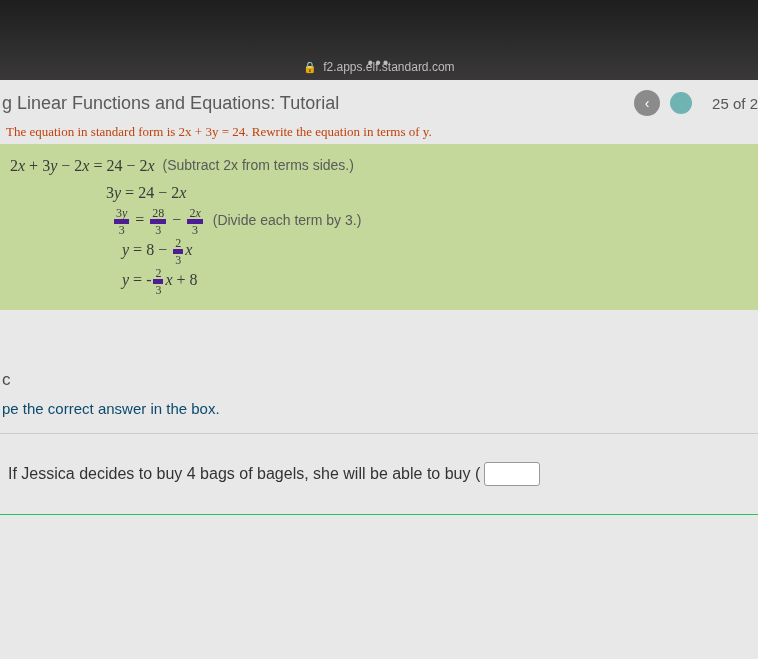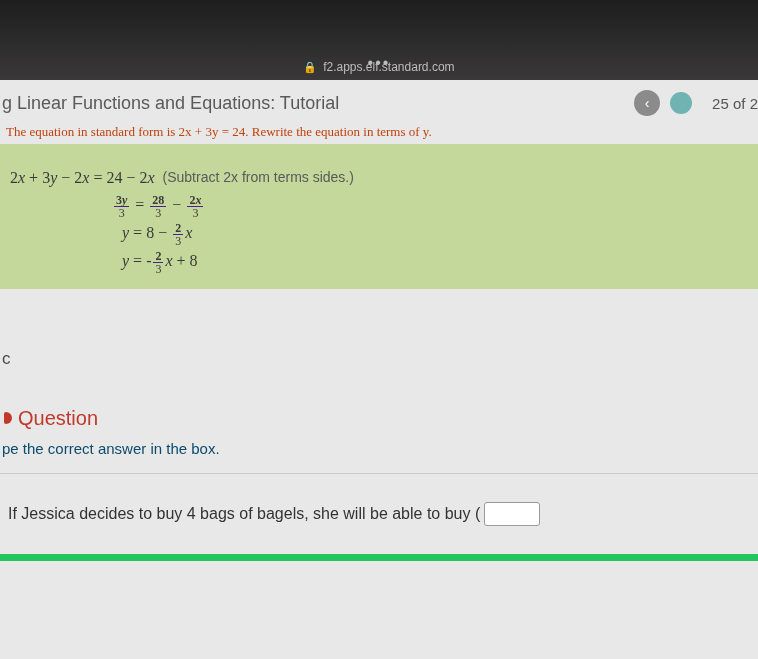--- a/index.html
+++ b/index.html
@@ -59,21 +59,21 @@
     .page-counter { color: #555; font-size: 15px; }
 
     .faded-line {
       color: #c2410c;
       font-size: 13px;
       padding: 2px 6px 4px 6px;
       font-family: "Times New Roman", serif;
     }
     .math-block {
       background: #c3d89a;
-      padding: 20px 10px 14px 10px;
+      padding: 8px 10px 14px 10px;
       font-family: "Times New Roman", serif;
       color: #3a3a3a;
       font-size: 16px;
       line-height: 1.7;
     }
     .math-row { display: flex; align-items: center; }
     .math-expr { white-space: nowrap; }
     .math-note {
       font-family: -apple-system, BlinkMacSystemFont, "Segoe UI", Helvetica, Arial, sans-serif;
       color: #5a5a5a;
@@ -83,21 +83,21 @@
     .mi { font-style: italic; }
     .frac {
       display: inline-flex;
       flex-direction: column;
       align-items: center;
       vertical-align: middle;
       font-size: 12px;
       line-height: 1;
       margin: 0 2px;
     }
-    .frac .num { border-bottom: 1px solid #4c1d95; padding: 0 2px; font-weight: bold; }
+    .frac .num { border-bottom: 5px solid #4c1d95; padding: 0 2px; }
     .frac .den { padding: 0 2px; }
     .indent-0 { padding-left: 0; }
     .indent-1 { padding-left: 96px; }
     .indent-2 { padding-left: 102px; }
     .indent-3 { padding-left: 112px; }
 
     .section-c {
       padding: 60px 0 0 2px;
       color: #4a4a4a;
       font-size: 17px;
@@ -117,21 +117,21 @@
       display: inline-block;
     }
     .instruction {
       color: #0c4a6e;
       font-size: 15px;
       padding: 10px 16px 16px 2px;
       border-bottom: 1px solid #c9c9c9;
     }
     .answer-area {
       padding: 28px 8px 28px 8px;
-      border-bottom: 7px solid #22c55e;
+      border-bottom: 1px solid #22c55e;
       font-size: 16px;
       color: #333;
       display: flex;
       align-items: center;
       flex-wrap: wrap;
       gap: 4px;
     }
     .answer-input {
       width: 56px;
       height: 24px;
@@ -170,58 +170,58 @@
 
   <div class="faded-line">
     <span>The equation in standard form is 2x + 3y = 24. Rewrite the equation in terms of y.</span>
   </div>
 
   <div class="math-block">
     <div class="math-row indent-0">
       <span class="math-expr">2<span class="mi">x</span> + 3<span class="mi">y</span> − 2<span class="mi">x</span> = 24 − 2<span class="mi">x</span></span>
       <span class="math-note">(Subtract 2x from terms sides.)</span>
     </div>
+    <div class="math-row indent-1">
+      <span class="math-expr">3<span class="mi">y</span> = 24 − 2<span class="mi">x</span></span>
+    </div>
     <div class="math-row indent-2">
       <span class="math-expr">
         <span class="frac">
             <span class="num">3<span class="mi">y</span></span>
             <span class="den">3</span>
           </span>
         =
         <span class="frac">
             <span class="num">28</span>
             <span class="den">3</span>
           </span>
         −
         <span class="frac">
             <span class="num">2<span class="mi">x</span></span>
             <span class="den">3</span>
           </span>
       </span>
+      <span class="math-note">(Divide each term by 3.)</span>
     </div>
     <div class="math-row indent-3">
       <span class="math-expr"><span class="mi">y</span> = 8 − <span class="frac">
             <span class="num">2</span>
             <span class="den">3</span>
           </span><span class="mi">x</span></span>
     </div>
     <div class="math-row indent-3">
       <span class="math-expr"><span class="mi">y</span> = -<span class="frac">
             <span class="num">2</span>
             <span class="den">3</span>
           </span><span class="mi">x</span> + 8</span>
     </div>
   </div>
 
   <div class="section-c">c</div>
 
-  <div class="question-heading">
-    <span class="q-marker"></span>
-    <span>Question</span>
-  </div>
 
   <div class="instruction">pe the correct answer in the box.</div>
 
   <div class="answer-area">
     <span>If Jessica decides to buy 4 bags of bagels, she will be able to buy (</span>
     <input class="answer-input" type="text" value="" style="">
   </div>
 
 </div>
 

